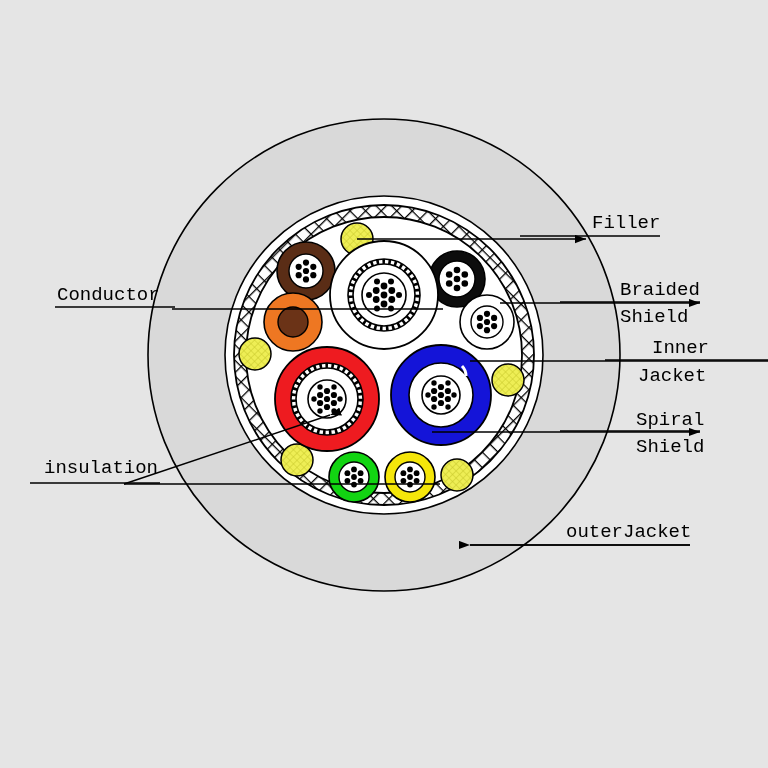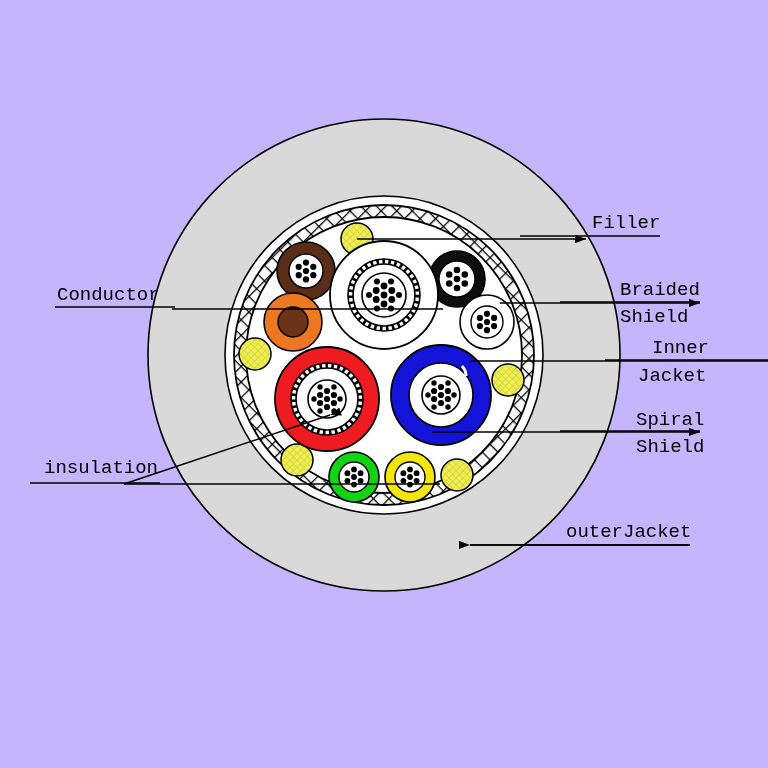--- a/index.html
+++ b/index.html
@@ -10,21 +10,21 @@
   body {
     width: 768px;
     height: 768px;
     font-family: "Liberation Serif", "DejaVu Serif", serif;
     overflow: hidden;
   }
   #diagram-root {
     position: relative;
     width: 768px;
     height: 768px;
-    background: #c4b5fd;
+    background: #e5e5e5;
   }
   svg#cable-svg {
     position: absolute;
     left: 0;
     top: 0;
     width: 768px;
     height: 768px;
     display: block;
   }
   .lbl {

